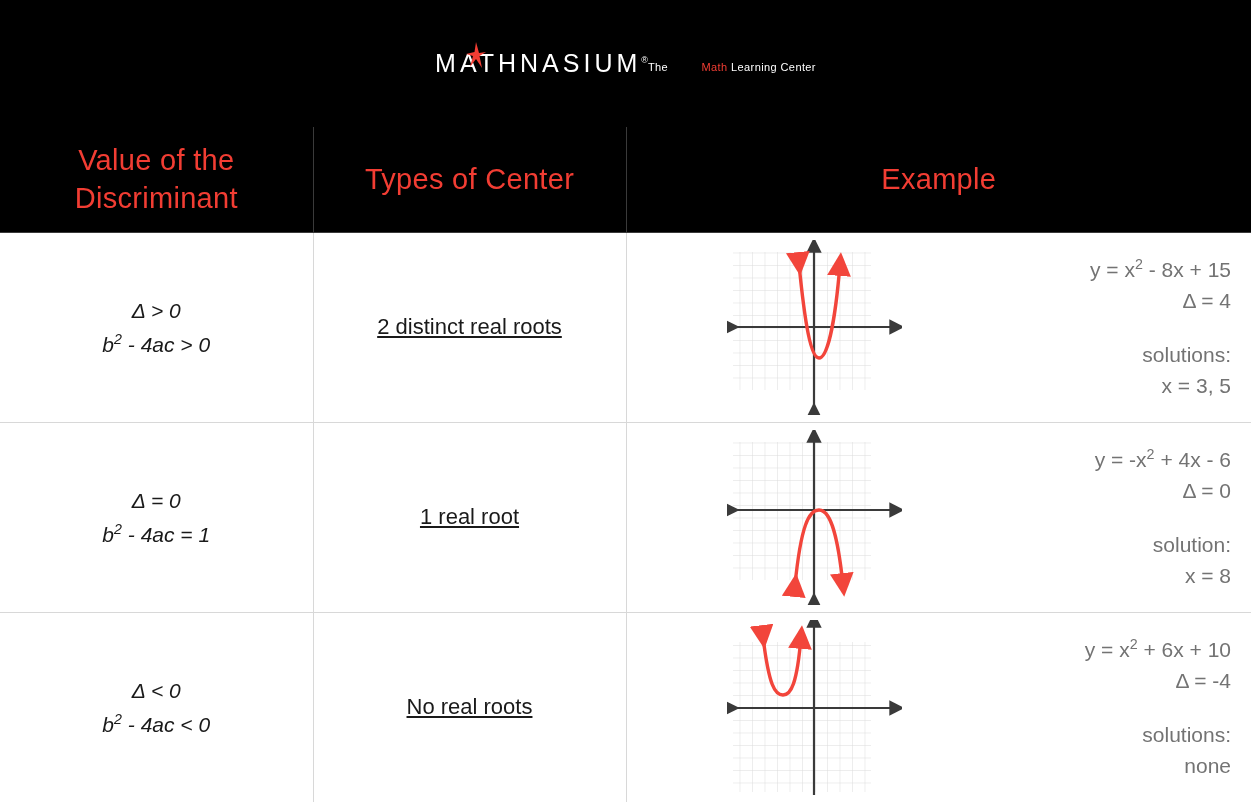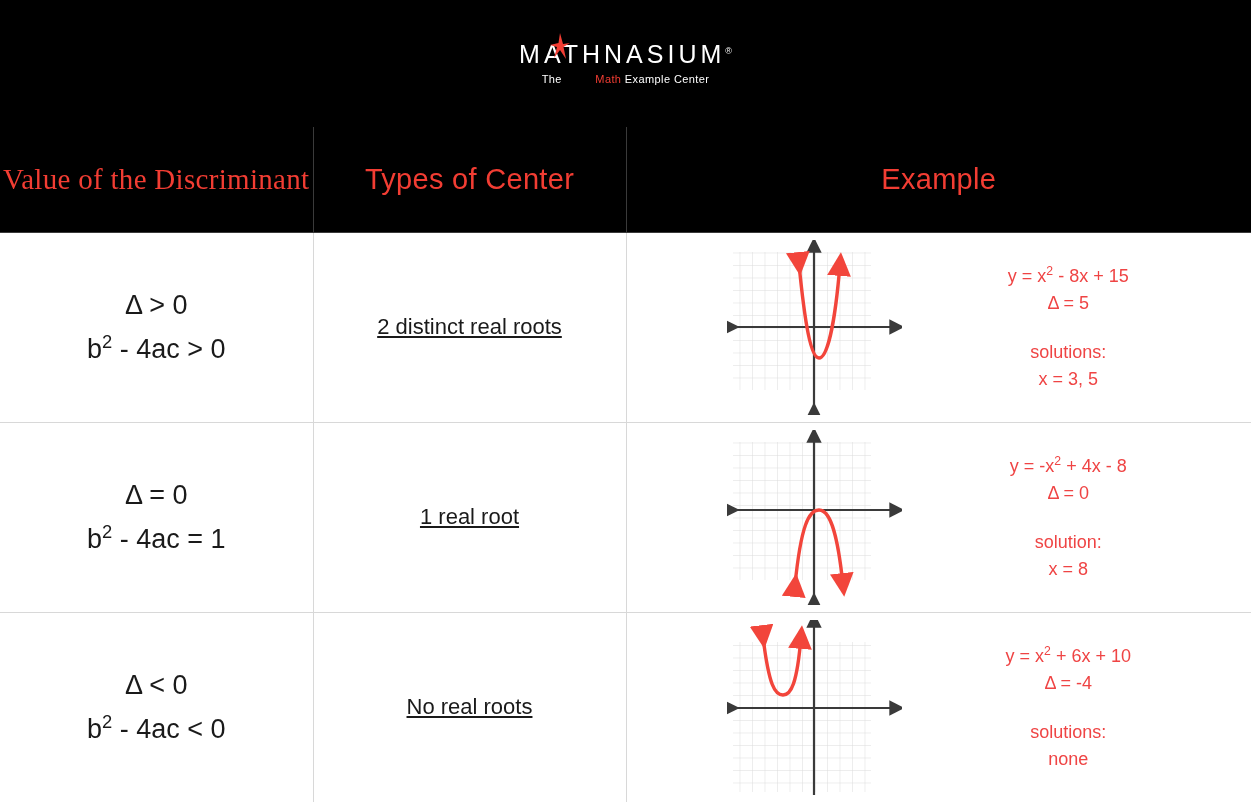--- a/index.html
+++ b/index.html
@@ -26,21 +26,21 @@
     left: 0; top: 0;
     width: 1251px;
     height: 127px;
     background: #000000;
     display: flex;
     align-items: center;
     justify-content: center;
   }
   .logo {
     display: flex;
-    flex-direction: column;
+    flex-direction: row;
     align-items: center;
     justify-content: space-between;
     line-height: 1;
   }
   .logo-word {
     position: relative;
     color: #ffffff;
     font-size: 25px;
     letter-spacing: 4px;
     font-weight: 400;
@@ -92,38 +92,39 @@
     background: #000000;
     border: 1px solid #3a3a3a;
     border-top: none;
     color: #f23d33;
     height: 105px;
     font-weight: 400;
     font-size: 29px;
     line-height: 1.3;
     letter-spacing: 0.3px;
   }
-  .tbl thead th:first-child { border-left: none; font-family: Liberation Serif, serif; }
+  .tbl thead th:first-child { border-left: none; }
   .tbl thead th:last-child { border-right: none; margin-left: 28px; }
 
   .tbl tbody td {
     height: 189px;
     color: #1a1a1a;
     font-size: 22px;
     line-height: 1.55;
     font-weight: 400;
   }
   .tbl tbody tr td:first-child { border-left: none; }
   .tbl tbody tr td:last-child { border-right: none; }
   .tbl tbody tr:last-child td { border-bottom: none; }
 
   .disc {
-    font-size: 27px;
+    font-size: 21px;
     line-height: 1.6;
     white-space: pre-line;
+    font-style: italic;
   }
   .roots { font-size: 23px; text-decoration: underline; }
 
   sup.sq { font-size: 0.68em; vertical-align: super; }
 
   
   .example-cell-inner {
     display: flex;
     align-items: center;
     justify-content: flex-start;
@@ -136,41 +137,42 @@
     height: 175px;
     flex: 0 0 175px;
   }
   .eq-wrap {
     flex: 1 1 auto;
     text-align: center;
     padding-left: 4px;
     padding-right: 20px;
   }
   .eq-line {
-    font-size: 18px;
+    font-size: 21px;
     line-height: 1.5;
-    color: #ef4444;
+    color: #737373;
     white-space: nowrap;
+    text-align: right;
   }
   .eq-gap { height: 22px; }
 </style>
 </head>
 <body>
 
 <div class="page">
 
   <div class="banner">
     <div class="logo">
       <div class="logo-word">
         <span>MATHNASIUM</span><span class="reg">®</span>
         <svg class="logo-cross" viewBox="0 0 20 26">
           <path d="M10 0 L13 11 L20 10 L13.5 14 L16 26 L10 17 L4 25 L7 14 L0 12 L8.5 10 Z" fill="#f23d33"></path>
         </svg>
       </div>
-      <div class="logo-sub"><span>The </span><span class="accent">Math</span><span> Example Center</span></div>
+      <div class="logo-sub"><span>The </span><span class="accent">Math</span><span> Learning Center</span></div>
     </div>
   </div>
 
   <table class="tbl">
     <colgroup>
         <col class="c1">
         <col class="c2">
         <col class="c3">
       </colgroup>
     <thead>
@@ -206,21 +208,21 @@
                 <rect x="6" y="12" width="138" height="138" fill="url(#grid1)"></rect>
                 <line x1="0" y1="87" x2="170" y2="87" stroke="#3a3a3a" stroke-width="2.2" marker-end="url(#ah1)"></line>
                 <line x1="5" y1="87" x2="1" y2="87" stroke="#3a3a3a" stroke-width="2.2" marker-end="url(#ah1)" transform="rotate(180 3 87)"></line>
                 <line x1="87" y1="175" x2="87" y2="5" stroke="#3a3a3a" stroke-width="2.2" marker-end="url(#ah1)"></line>
                 <line x1="87" y1="170" x2="87" y2="174" stroke="#3a3a3a" stroke-width="2.2" marker-end="url(#ah1)" transform="rotate(180 87 172)"></line>
                 <path d="M72,24 C78,85 84,118 92,118 C100,118 108,85 113,24" fill="none" stroke="#f2453b" stroke-width="3.4" stroke-linecap="round" marker-start="url(#ahr1)" marker-end="url(#ahr1)"></path>
               </svg>
             </div>
             <div class="eq-wrap">
               <div class="eq-line"><span>y = x</span><sup class="sq">2</sup><span> - 8x + 15</span></div>
-              <div class="eq-line">Δ = 5</div>
+              <div class="eq-line">Δ = 4</div>
               <div class="eq-gap"></div>
               <div class="eq-line">solutions:</div>
               <div class="eq-line">x = 3, 5</div>
             </div>
           </div>
         </td>
       </tr>
 
       <tr>
         <td>
@@ -245,21 +247,21 @@
                 </defs>
                 <rect x="6" y="12" width="138" height="138" fill="url(#grid2)"></rect>
                 <line x1="0" y1="80" x2="170" y2="80" stroke="#3a3a3a" stroke-width="2.2" marker-end="url(#ah2)"></line>
                 <line x1="5" y1="80" x2="1" y2="80" stroke="#3a3a3a" stroke-width="2.2" marker-end="url(#ah2)" transform="rotate(180 3 80)"></line>
                 <line x1="87" y1="175" x2="87" y2="5" stroke="#3a3a3a" stroke-width="2.2" marker-end="url(#ah2)"></line>
                 <line x1="87" y1="170" x2="87" y2="174" stroke="#3a3a3a" stroke-width="2.2" marker-end="url(#ah2)" transform="rotate(180 87 172)"></line>
                 <path d="M68,155 C74,95 82,80 92,80 C102,80 110,98 116,155" fill="none" stroke="#f2453b" stroke-width="3.4" stroke-linecap="round" marker-start="url(#ahr2)" marker-end="url(#ahr2)"></path>
               </svg>
             </div>
             <div class="eq-wrap">
-              <div class="eq-line"><span>y = -x</span><sup class="sq">2</sup><span> + 4x - 8</span></div>
+              <div class="eq-line"><span>y = -x</span><sup class="sq">2</sup><span> + 4x - 6</span></div>
               <div class="eq-line">Δ = 0</div>
               <div class="eq-gap"></div>
               <div class="eq-line">solution:</div>
               <div class="eq-line">x = 8</div>
             </div>
           </div>
         </td>
       </tr>
 
       <tr>

